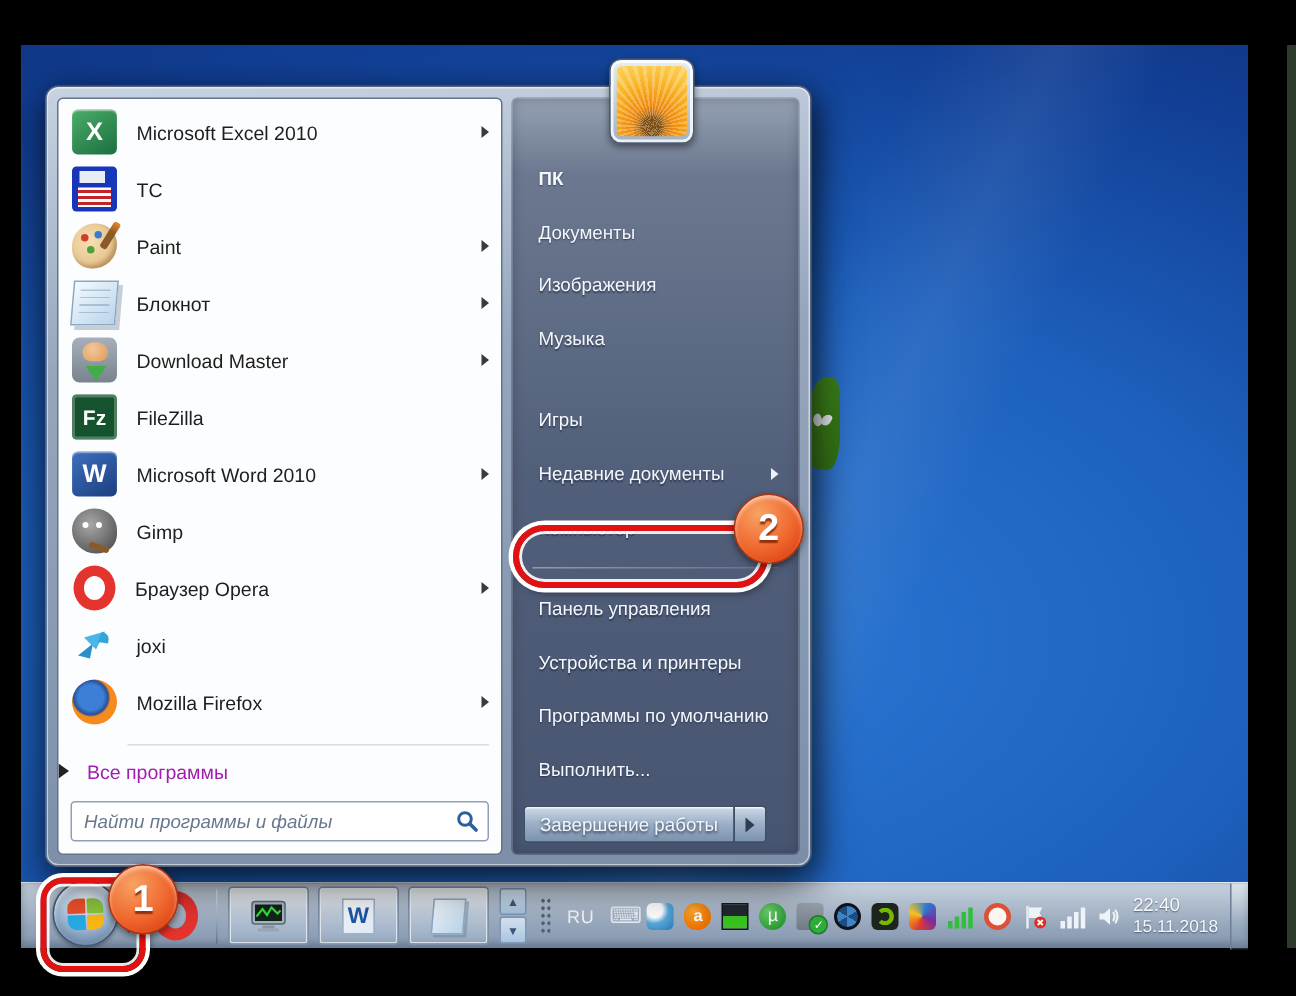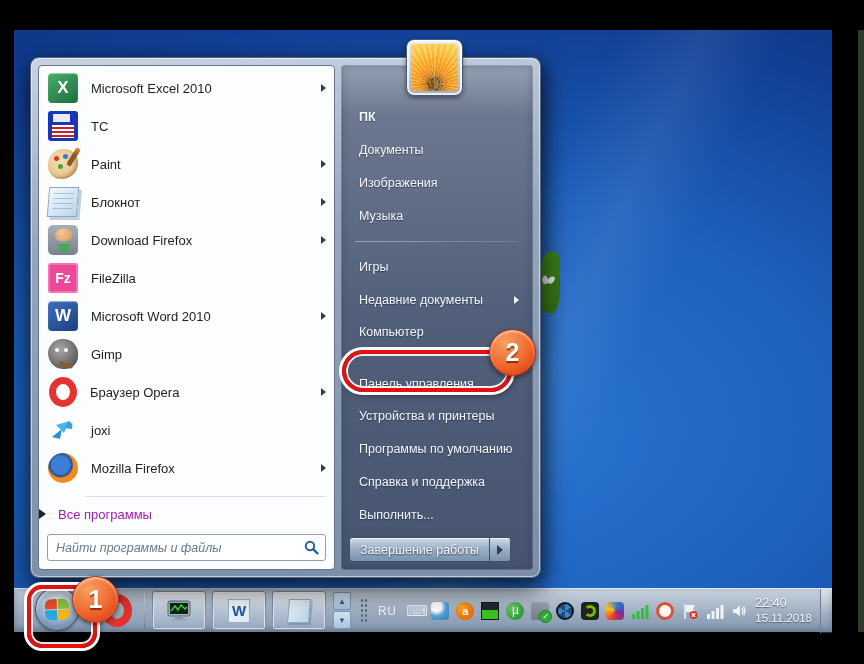--- a/index.html
+++ b/index.html
@@ -141,21 +141,21 @@
   .ic-paint::after { content:""; position:absolute; right:2px; top:-2px; width:5px; height:20px; background:linear-gradient(#e88a28, #8a5a2a 40%); transform:rotate(32deg); border-radius:2px; }
   .ic-notepad { background:linear-gradient(135deg,#f4fafe,#b9d4ea); border:1px solid #8aa8c4; transform:skewX(-5deg);
     box-shadow:3px 3px 0 rgba(100,120,140,.35); }
   .ic-notepad::before { content:""; position:absolute; inset:5px 4px 4px 4px;
     background:repeating-linear-gradient(rgba(130,160,190,.55) 0 1px, transparent 1px 5px); }
   .ic-dm { background:linear-gradient(#a7b0ba,#79838d); border-radius:5px; }
   .ic-dm::before { content:""; position:absolute; left:7px; top:3px; width:17px; height:13px; border-radius:50% 50% 40% 40%;
     background:radial-gradient(circle at 40% 35%, #f3c79a, #d99a5a); }
   .ic-dm::after { content:""; position:absolute; left:9px; bottom:1px; width:0; height:0;
     border-left:7px solid transparent; border-right:7px solid transparent; border-top:10px solid #3fae4a; }
-  .ic-fz { background:#ec4899; border-radius:3px; color:#fff; font-weight:bold; font-size:14px;
+  .ic-fz { background:#14532d; border-radius:3px; color:#fff; font-weight:bold; font-size:14px;
     display:flex; align-items:center; justify-content:center; box-shadow:inset 0 0 0 2px rgba(255,255,255,.25); }
   .ic-word { background:linear-gradient(145deg,#3d6fbe,#1c3f80); border-radius:4px; color:#fff; font-weight:bold;
     font-size:17px; display:flex; align-items:center; justify-content:center; box-shadow:inset 0 1px 1px rgba(255,255,255,.5); }
   .ic-gimp { background:radial-gradient(circle at 40% 35%, #a8a8a8, #5c5c5c 75%); border-radius:50% 50% 45% 55%; }
   .ic-gimp::before { content:""; position:absolute; left:7px; top:9px; width:4px; height:4px; border-radius:50%; background:#fff;
     box-shadow:9px 0 0 #fff; }
   .ic-gimp::after { content:""; position:absolute; left:11px; bottom:2px; width:14px; height:4px; background:#8a5a2a;
     border-radius:2px; transform:rotate(18deg); }
   .ic-joxi { background:transparent; }
   .ic-opera { border:7px solid #e5332e; border-radius:50%; width:28px; height:30px; margin-left:1px; }
@@ -253,21 +253,21 @@
           <span>Paint</span>
           <span class="sub-arrow"></span>
         </div>
         <div class="prog-item">
           <span class="ic ic-notepad"></span>
           <span>Блокнот</span>
           <span class="sub-arrow"></span>
         </div>
         <div class="prog-item">
           <span class="ic ic-dm"></span>
-          <span>Download Firefox</span>
+          <span>Download Master</span>
           <span class="sub-arrow"></span>
         </div>
         <div class="prog-item">
           <span class="ic ic-fz">Fz</span>
           <span>FileZilla</span>
         </div>
         <div class="prog-item">
           <span class="ic ic-word">W</span>
           <span>Microsoft Word 2010</span>
           <span class="sub-arrow"></span>
@@ -342,23 +342,20 @@
       </div>
       <div class="r-divider"></div>
       <div class="menu-item">
         <span>Панель управления</span>
       </div>
       <div class="menu-item">
         <span>Устройства и принтеры</span>
       </div>
       <div class="menu-item">
         <span>Программы по умолчанию</span>
-      </div>
-      <div class="menu-item">
-        <span>Справка и поддержка</span>
       </div>
       <div class="menu-item">
         <span>Выполнить...</span>
       </div>
 
       <div class="shutdown-row">
         <div class="shutdown-btn">
           <span>Завершение работы</span>
         </div>
         <div class="shutdown-arrow">

